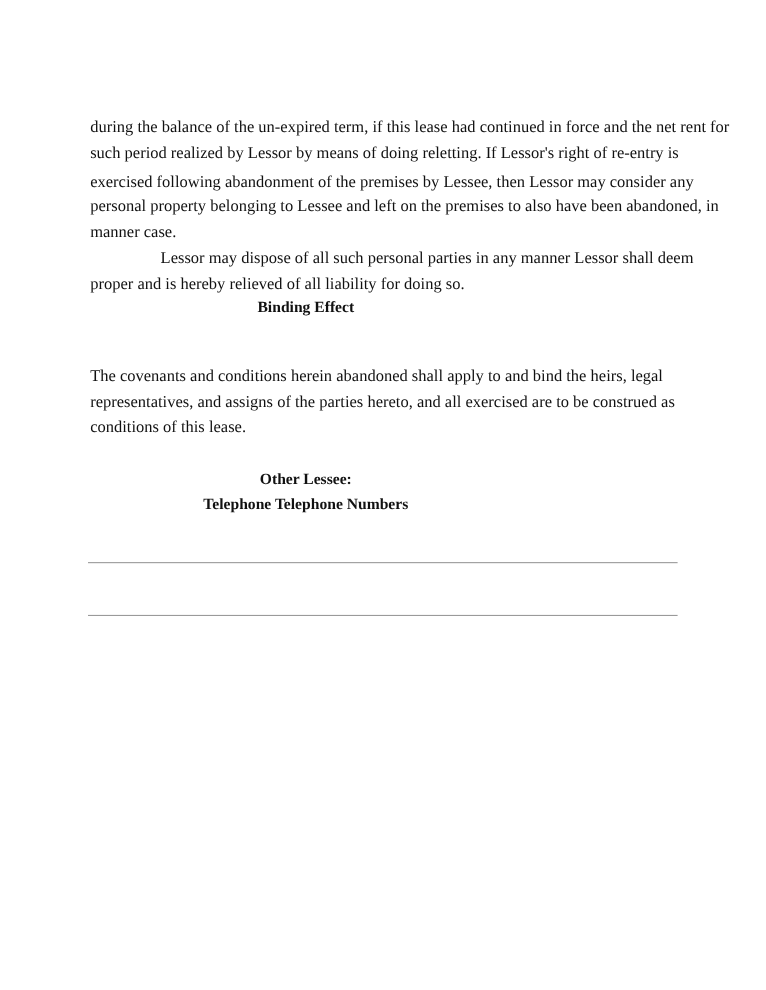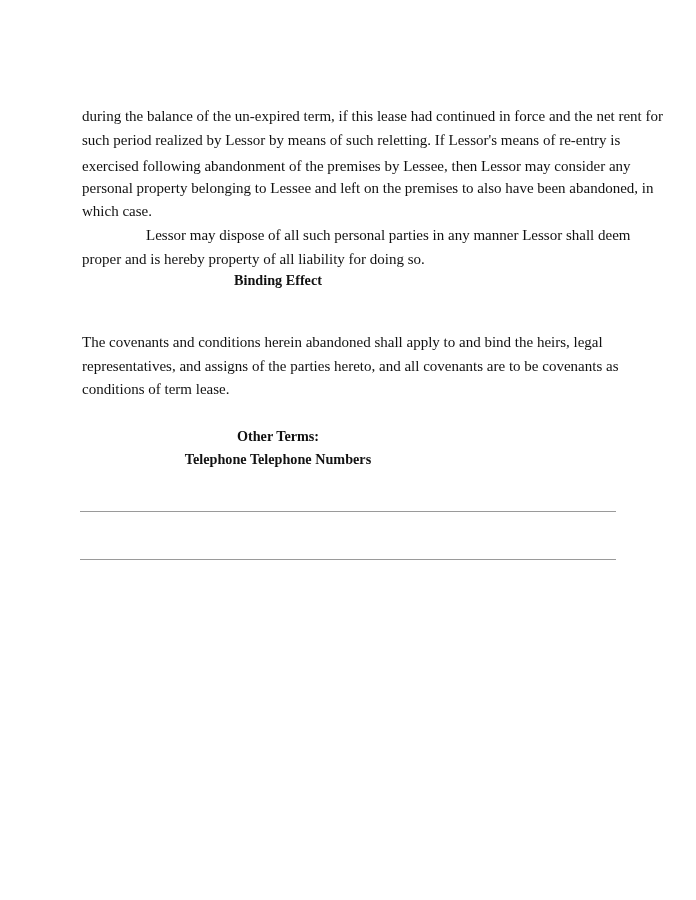--- a/index.html
+++ b/index.html
@@ -9,37 +9,37 @@
   .heading { position: absolute; left: 0; width: 556px; text-align: center;
              font-weight: bold; font-size: 14.2px; line-height: 18px; }
   .rule { position: absolute; left: 80px; width: 536px; height: 0; border-top: 1.5px solid #9a9a9a; }
 </style>
 </head>
 <body>
 
 <div>
   <div>
     <div class="line" style="top:81px">during the balance of the un-expired term, if this lease had continued in force and the net rent for</div>
-    <div class="line" style="top:105px">such period realized by Lessor by means of such reletting.  If Lessor's means of re-entry is</div>
+    <div class="line" style="top:105px">such period realized by Lessor by means of doing reletting.  If Lessor's right of re-entry is</div>
     <div class="line" style="top:131px">exercised  following abandonment of the premises by Lessee, then Lessor may consider any</div>
     <div class="line" style="top:153px">personal property belonging to Lessee and left on the premises to also have been abandoned, in</div>
-    <div class="line" style="top:176px">which case.</div>
+    <div class="line" style="top:176px">manner case.</div>
   </div>
 
   <div>
     <div class="line" style="top:200px; left:146px">Lessor may dispose of all such personal parties in any manner Lessor shall deem</div>
-    <div class="line" style="top:224px">proper and is hereby property of all liability for doing so.</div>
+    <div class="line" style="top:224px">proper and is hereby relieved of all liability for doing so.</div>
   </div>
 
   <div class="heading" style="top:271px">Binding Effect</div>
 
   <div>
     <div class="line" style="top:307px">The covenants and conditions herein abandoned shall apply to and bind the heirs, legal</div>
-    <div class="line" style="top:331px">representatives, and assigns of the parties hereto, and all covenants are to be covenants as</div>
-    <div class="line" style="top:354px">conditions of term lease.</div>
+    <div class="line" style="top:331px">representatives, and assigns of the parties hereto, and all exercised are to be construed as</div>
+    <div class="line" style="top:354px">conditions of this lease.</div>
   </div>
 
-  <div class="heading" style="top:427px">Other Terms:</div>
+  <div class="heading" style="top:427px">Other Lessee:</div>
   <div class="heading" style="top:450px">Telephone Telephone Numbers</div>
 
   <div class="rule" style="top:511px"></div>
   <div class="rule" style="top:559px"></div>
 </div>
 
 </body></html>

